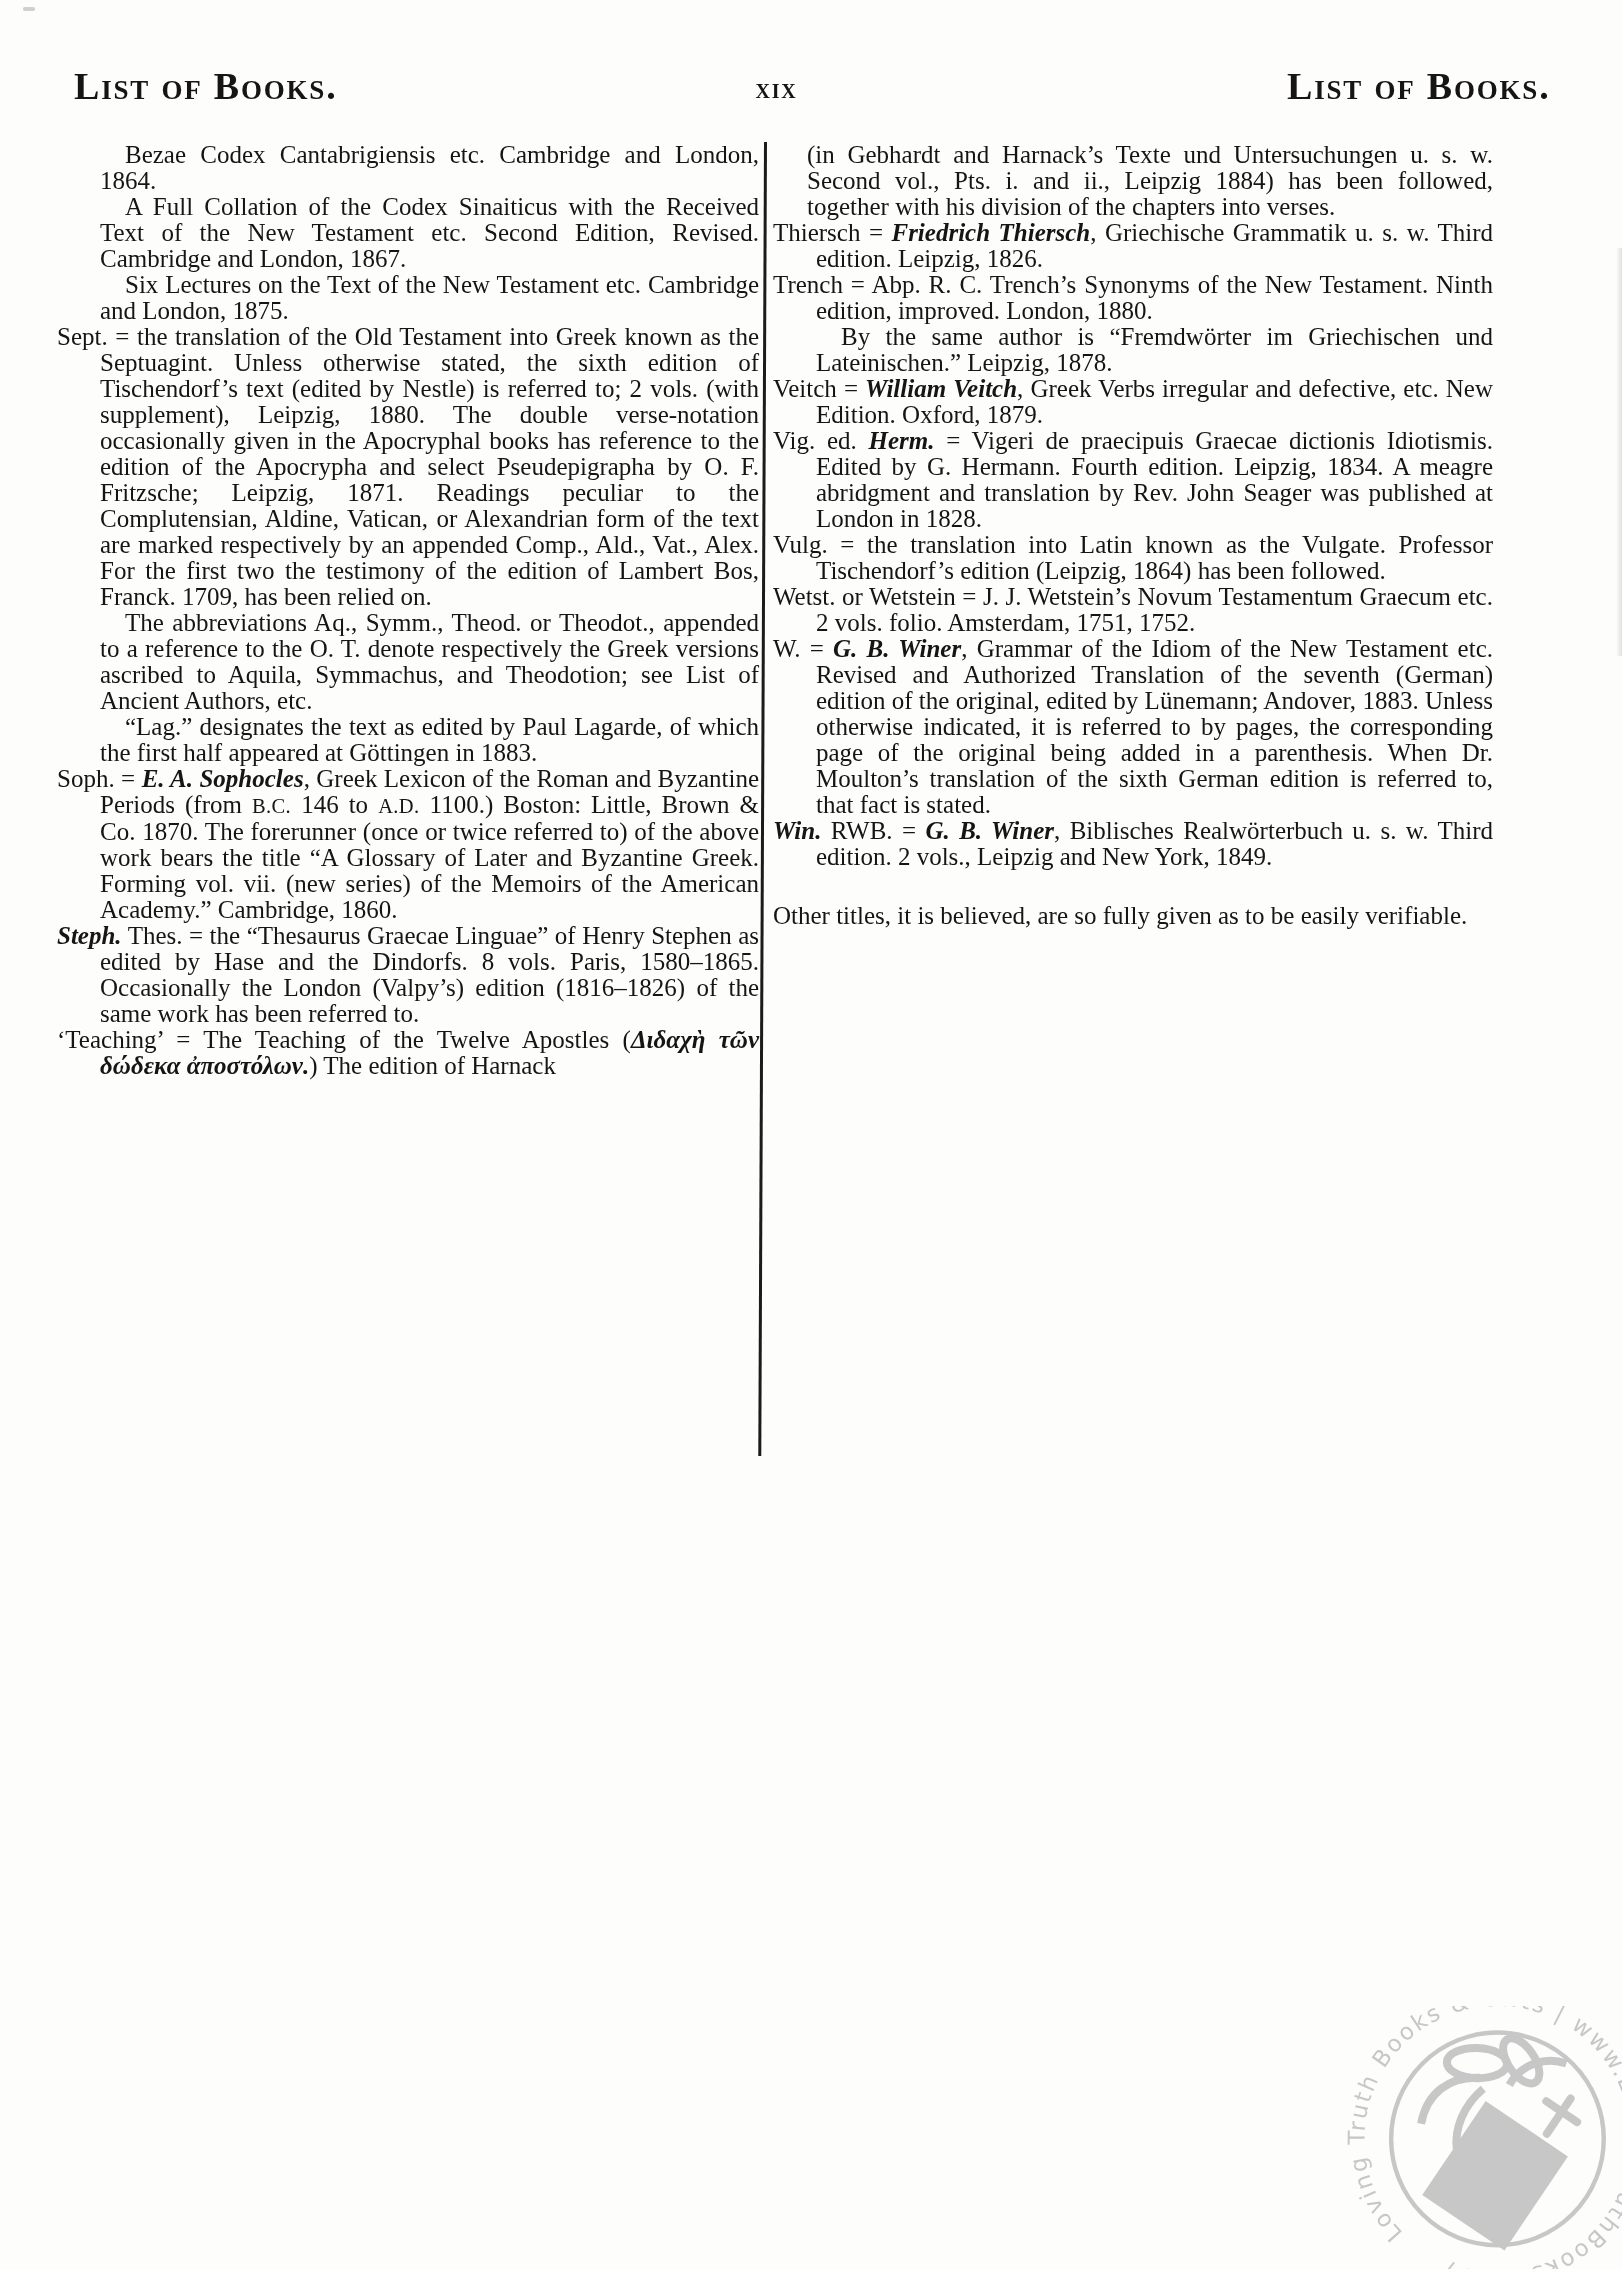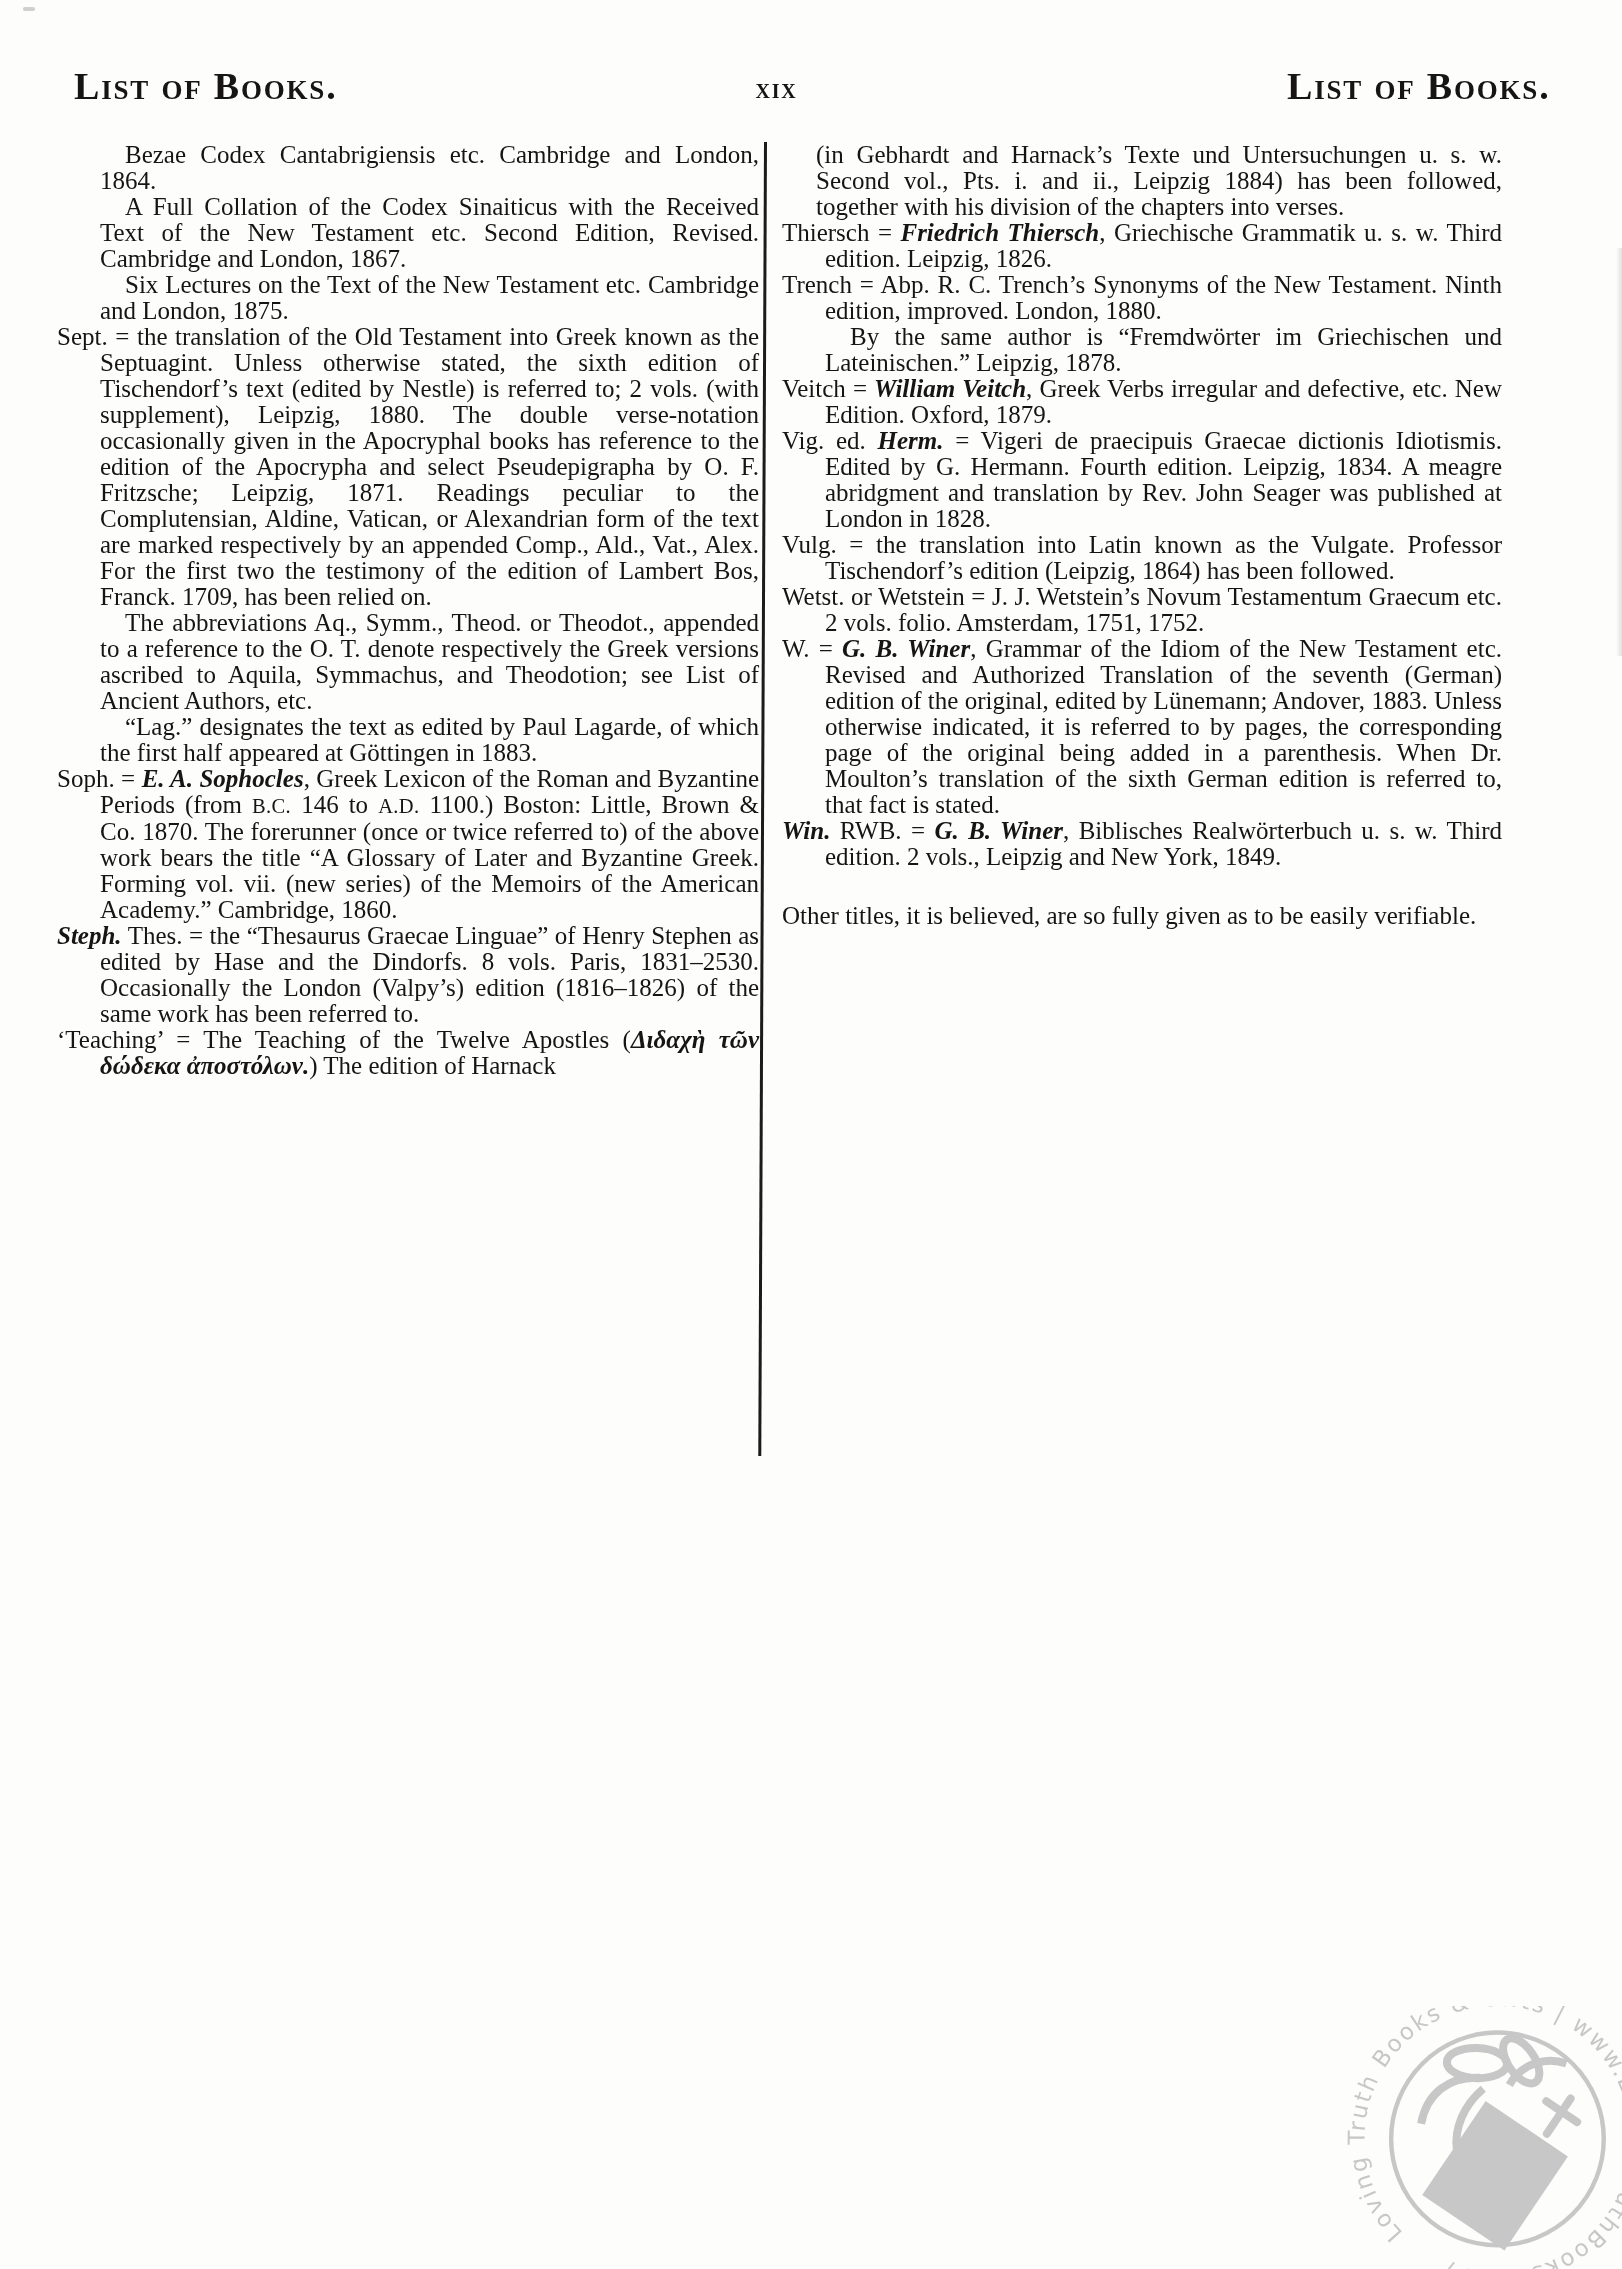--- a/index.html
+++ b/index.html
@@ -34,21 +34,21 @@
     position:absolute; left:57px; top:142px; width:1456px;
     display:flex; align-items:flex-start;
   }
   .col { font-size:25px; line-height:26px; }
   .col-left  { width:702px; }
   .divider {
     width:2.7px; height:1314px; background:#1c1b1a;
     margin-left:5.3px; flex:none;
     transform:rotate(0.25deg); transform-origin:top center;
   }
-  .col-right { width:720px; margin-left:15px; }
+  .col-right { width:720px; margin-left:6px; }
 
   .col p {
     margin:0;
     text-align:justify;
     padding-left:43px;
     text-indent:-43px; 
   }
   .col p.indent { text-indent:25px; }   
   .col p.cont   { padding-left:34px; text-indent:0; } 
   .col p.space-before { margin-top:33px; }
@@ -83,21 +83,21 @@
 
 <div class="columns">
   <div class="col col-left" id="col-left">
       <p class="indent"><span>Bezae Codex Cantabrigiensis etc.  Cambridge and London, 1864.</span></p>
       <p class="indent"><span>A Full Collation of the Codex Sinaiticus with the Received Text of the New Testament etc.  Second Edition, Revised.  Cambridge and London, 1867.</span></p>
       <p class="indent"><span>Six Lectures on the Text of the New Testament etc.  Cambridge and London, 1875.</span></p>
       <p class="hang"><span>Sept. = the translation of the Old Testament into Greek known as the Septuagint.  Unless otherwise stated, the sixth edition of Tischendorf’s text (edited by Nestle) is referred to; 2 vols. (with supplement), Leipzig, 1880.  The double verse-notation occasionally given in the Apocryphal books has reference to the edition of the Apocrypha and select Pseudepigrapha by O. F. Fritzsche; Leipzig, 1871.  Readings peculiar to the Complutensian, Aldine, Vatican, or Alexandrian form of the text are marked respectively by an appended Comp., Ald., Vat., Alex.  For the first two the testimony of the edition of Lambert Bos, Franck. 1709, has been relied on.</span></p>
       <p class="indent"><span>The abbreviations Aq., Symm., Theod. or Theodot., appended to a reference to the O. T. denote respectively the Greek versions ascribed to Aquila, Symmachus, and Theodotion; see List of Ancient Authors, etc.</span></p>
       <p class="indent"><span>“Lag.” designates the text as edited by Paul Lagarde, of which the first half appeared at Göttingen in 1883.</span></p>
       <p class="hang"><span>Soph. = </span><span class="it">E. A. Sophocles</span><span>, Greek Lexicon of the Roman and Byzantine Periods (from </span><span class="sc">B.C.</span><span> 146 to </span><span class="sc">A.D.</span><span> 1100.)  Boston: Little, Brown &amp; Co. 1870.  The forerunner (once or twice referred to) of the above work bears the title “A Glossary of Later and Byzantine Greek.  Forming vol. vii. (new series) of the Memoirs of the American Academy.”  Cambridge, 1860.</span></p>
-      <p class="hang"><span class="it">Steph.</span><span> Thes. = the “Thesaurus Graecae Linguae” of Henry Stephen as edited by Hase and the Dindorfs.  8 vols. Paris, 1831–2530.  Occasionally the London (Valpy’s) edition (1816–1826) of the same work has been referred to.</span></p>
+      <p class="hang"><span class="it">Steph.</span><span> Thes. = the “Thesaurus Graecae Linguae” of Henry Stephen as edited by Hase and the Dindorfs.  8 vols. Paris, 1580–1865.  Occasionally the London (Valpy’s) edition (1816–1826) of the same work has been referred to.</span></p>
       <p class="hang"><span>‘Teaching’ = The Teaching of the Twelve Apostles (</span><span class="it">Διδαχὴ τῶν δώδεκα ἀποστόλων.</span><span>)  The edition of Harnack</span></p>
     </div>
   <div class="divider"></div>
   <div class="col col-right" id="col-right">
       <p class="cont"><span>(in Gebhardt and Harnack’s Texte und Untersuchungen u. s. w.  Second vol., Pts. i. and ii., Leipzig 1884) has been followed, together with his division of the chapters into verses.</span></p>
       <p class="hang"><span>Thiersch = </span><span class="it">Friedrich Thiersch</span><span>, Griechische Grammatik u. s. w. Third edition.  Leipzig, 1826.</span></p>
       <p class="hang"><span>Trench = Abp. R. C. Trench’s Synonyms of the New Testament.  Ninth edition, improved.  London, 1880.</span></p>
       <p class="indent"><span>By the same author is “Fremdwörter im Griechischen und Lateinischen.”  Leipzig, 1878.</span></p>
       <p class="hang"><span>Veitch = </span><span class="it">William Veitch</span><span>, Greek Verbs irregular and defective, etc.  New Edition.  Oxford, 1879.</span></p>
       <p class="hang"><span>Vig. ed. </span><span class="it">Herm.</span><span> = Vigeri de praecipuis Graecae dictionis Idiotismis.  Edited by G. Hermann.  Fourth edition. Leipzig, 1834.  A meagre abridgment and translation by Rev. John Seager was published at London in 1828.</span></p>

